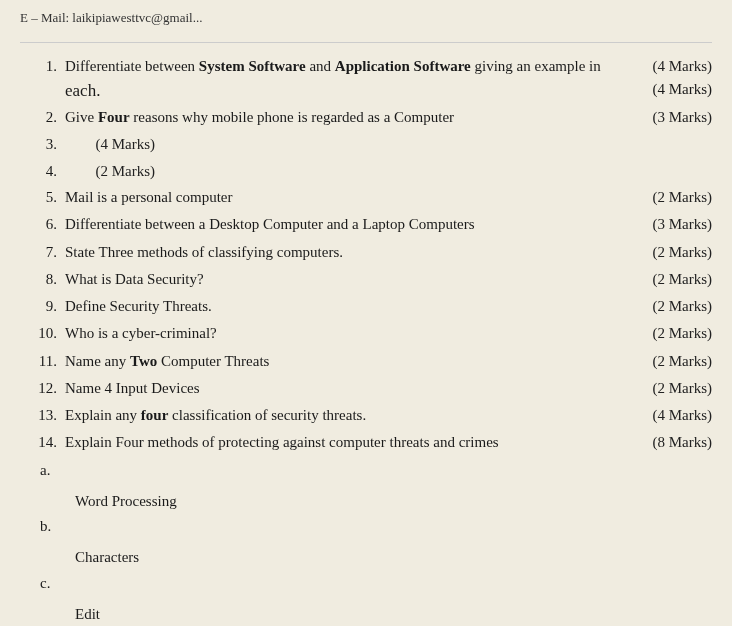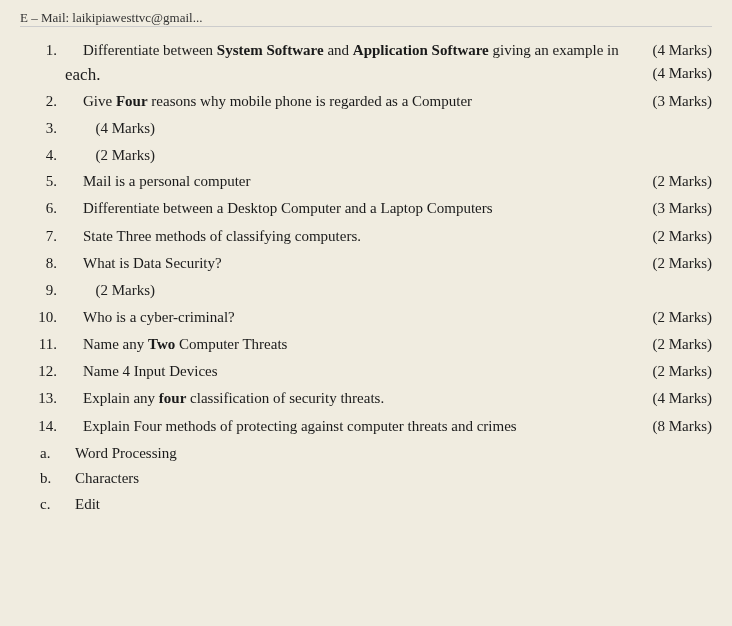--- a/index.html
+++ b/index.html
@@ -23,21 +23,21 @@
       width: 732px;
       min-height: 626px;
       padding: 10px 20px 20px 20px;
       position: relative;
     }
 
     .email-header {
       font-size: 13px;
       color: #333;
       margin-bottom: 12px;
-      padding-bottom: 0;
+      padding-bottom: 16px;
       border-bottom: 1px solid #ccc;
     }
 
     .question-list {
       width: 100%;
     }
 
     .question-row {
       display: flex;
       margin-bottom: 4px;
@@ -50,21 +50,20 @@
       text-align: right;
       padding-right: 8px;
       flex-shrink: 0;
       font-size: 15px;
     }
 
     .q-text {
       flex: 1;
       font-size: 15px;
       line-height: 1.55;
-      margin-left: 18px;
     }
 
     .q-marks {
       min-width: 90px;
       text-align: right;
       font-size: 15px;
       color: #222;
       flex-shrink: 0;
       padding-left: 8px;
     }
@@ -80,20 +79,21 @@
       line-height: 1.5;
     }
 
     .sub-letter {
       min-width: 35px;
       font-size: 15px;
     }
 
     .sub-text {
       font-size: 15px;
+      margin-top: 31px;
     }
   </style>
 </head>
 <body>
 
 <div class="page">
 
   <div class="email-header">
     <span>E – Mail:</span>
     <span>laikipiawesttvc@gmail...</span>
@@ -161,20 +161,23 @@
     <div class="question-row">
       <span class="q-num">8.</span>
       <span class="q-text">
         What is Data Security?
       </span>
       <span class="q-marks">(2 Marks)</span>
     </div>
 
     <div class="question-row">
       <span class="q-num">9.</span>
+      <span class="q-text">
+        Define Security Threats.
+      </span>
       <span class="q-marks">(2 Marks)</span>
     </div>
 
     <div class="question-row">
       <span class="q-num">10.</span>
       <span class="q-text">
         Who is a cyber-criminal?
       </span>
       <span class="q-marks">(2 Marks)</span>
     </div>

